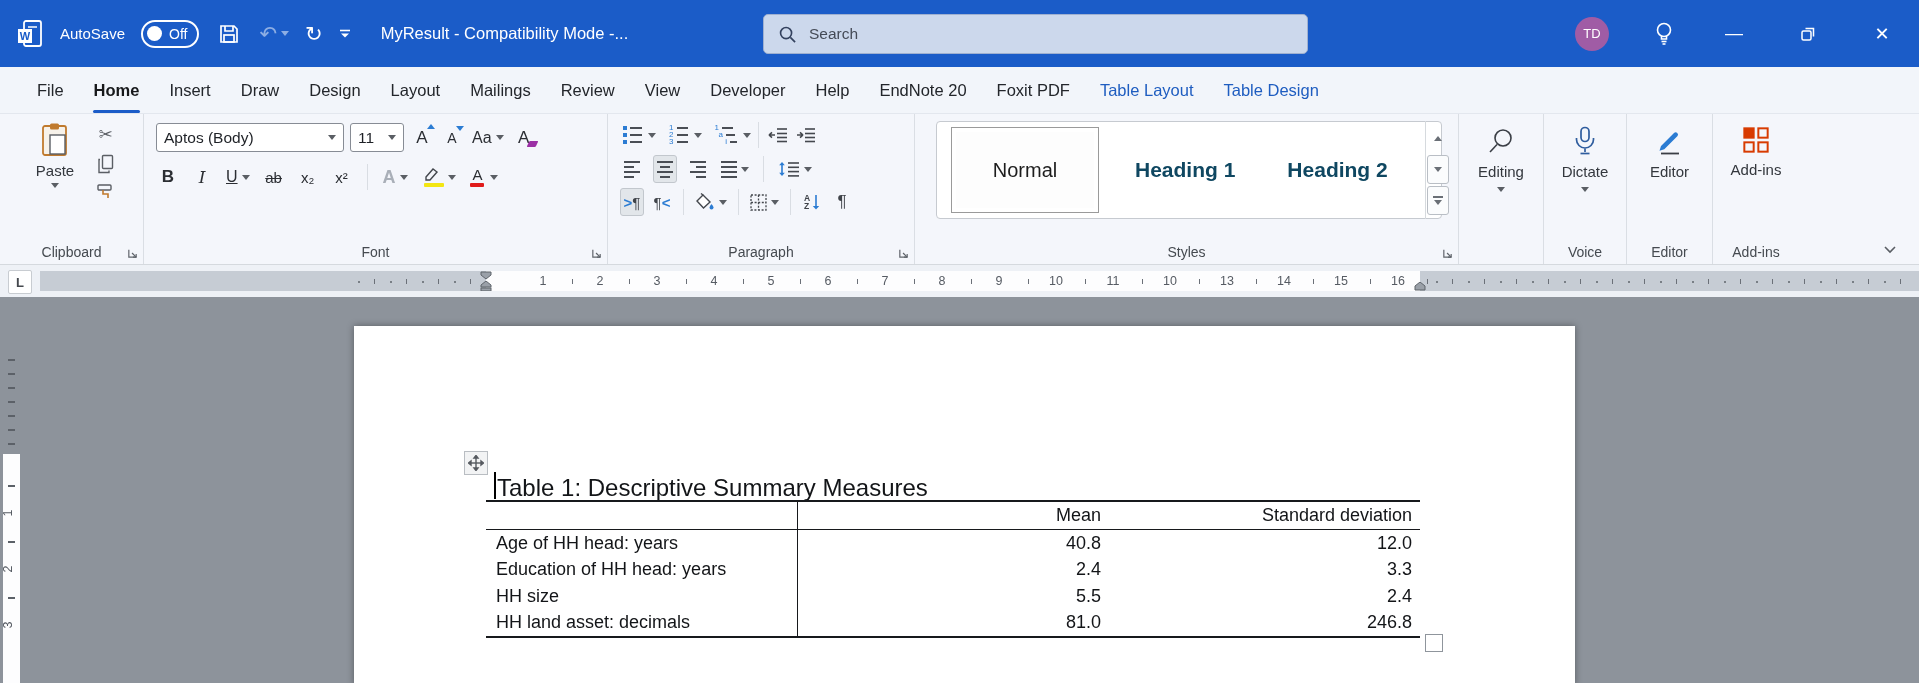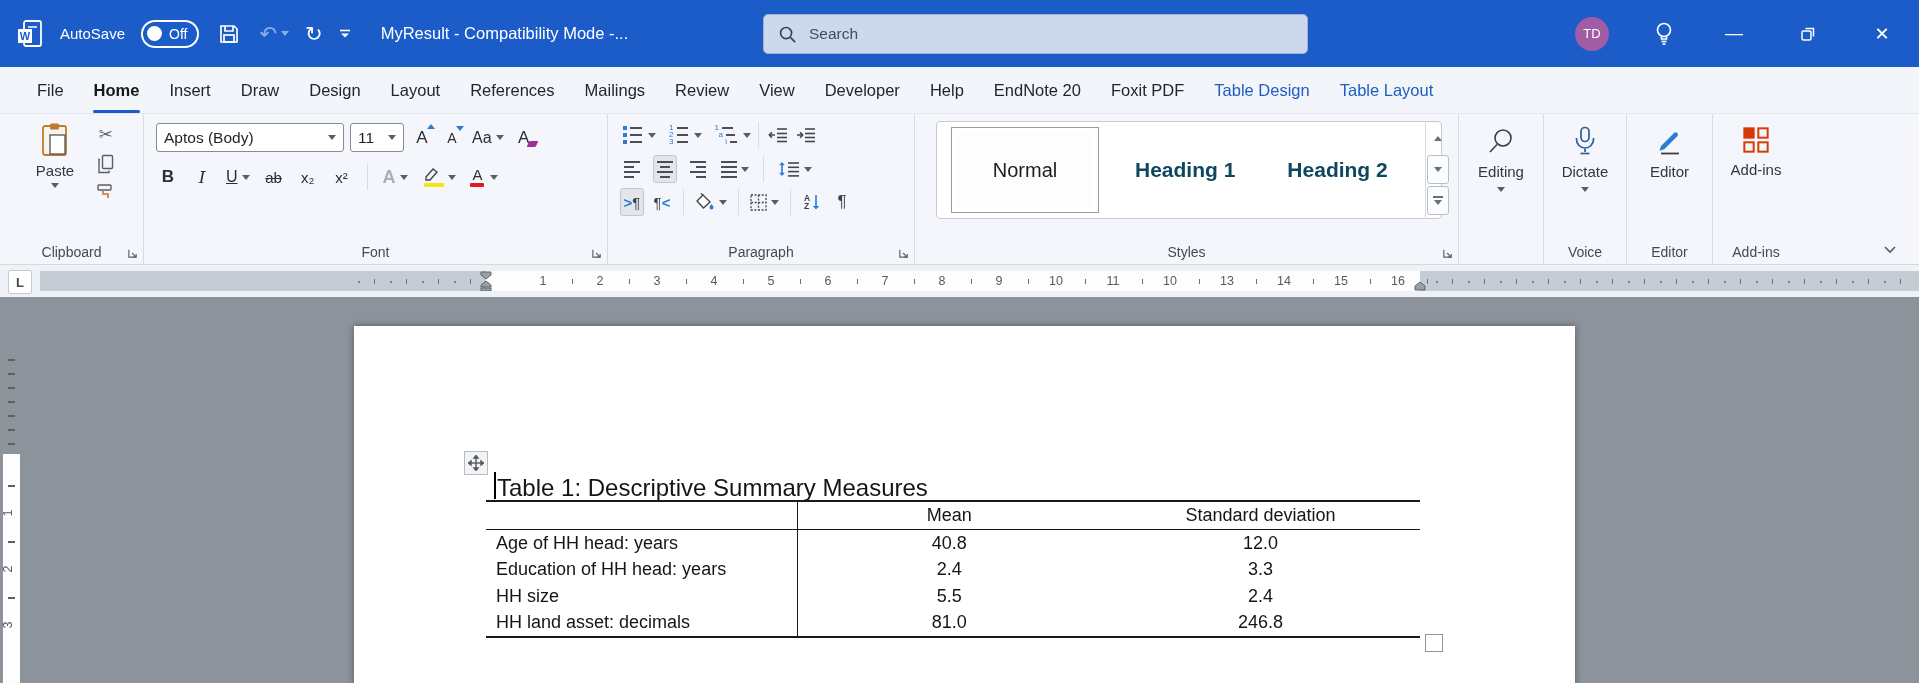--- a/index.html
+++ b/index.html
@@ -116,21 +116,21 @@
   .movehandle{position:absolute;left:110px;top:125px;width:22px;height:22px;border:1px solid #b9bdc2;background:#f2f3f4;
               display:flex;align-items:center;justify-content:center;}
   .caret{position:absolute;left:140px;top:146px;width:1.5px;height:27px;background:#000;}
   .caption{position:absolute;left:143px;top:148px;font-size:24px;color:#131518;white-space:nowrap;}
   #dtable{position:absolute;left:132px;top:174px;width:934px;border-collapse:collapse;table-layout:fixed;font-size:18px;color:#131518;}
   #dtable th,#dtable td{font-weight:normal;height:26.5px;padding:0;line-height:26.5px;white-space:nowrap;overflow:hidden;}
   #dtable col.c1{width:311px;}#dtable col.c2{width:312px;}#dtable col.c3{width:311px;}
   #dtable thead tr{border-top:2px solid #17191c;border-bottom:1px solid #17191c;}
   #dtable tbody tr:last-child{border-bottom:2px solid #17191c;}
   #dtable th:first-child,#dtable td:first-child{border-right:1px solid #17191c;text-align:left;padding-left:10px;}
-  #dtable th:not(:first-child),#dtable td:not(:first-child){text-align:center;padding-right:8px;}
+  #dtable th:not(:first-child),#dtable td:not(:first-child){text-align:right;padding-right:8px;}
   .resizehandle{position:absolute;left:1071px;top:308px;width:16px;height:16px;background:#fff;border:1px solid #8f959c;}
   svg{display:block;}
 </style>
 </head>
 <body>
 
 <div class="app">
 
   <div class="titlebar">
     <div class="tb-left">
@@ -200,30 +200,29 @@
   </div>
 
   <div class="tabrow">
     <ul id="tabs">
         <li>File</li>
         <li class="active">Home</li>
         <li>Insert</li>
         <li>Draw</li>
         <li>Design</li>
         <li>Layout</li>
-        <li>References</li>
         <li>Mailings</li>
         <li>Review</li>
         <li>View</li>
         <li>Developer</li>
         <li>Help</li>
         <li>EndNote 20</li>
         <li>Foxit PDF</li>
+        <li class="ctx">Table Layout</li>
         <li class="ctx">Table Design</li>
-        <li class="ctx">Table Layout</li>
       </ul>
   </div>
 
   <div class="ribbon">
 
     <div class="grp" style="width:144px;">
       <div class="grp-content">
         <div style="position:absolute;left:24px;top:8px;width:62px;display:flex;flex-direction:column;align-items:center;gap:4px;">
           <span>
             <svg width="32" height="36" viewBox="0 0 32 36">

